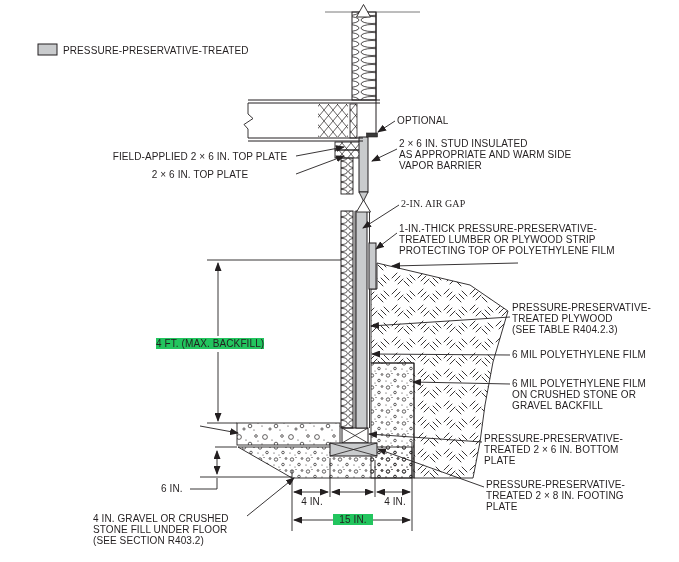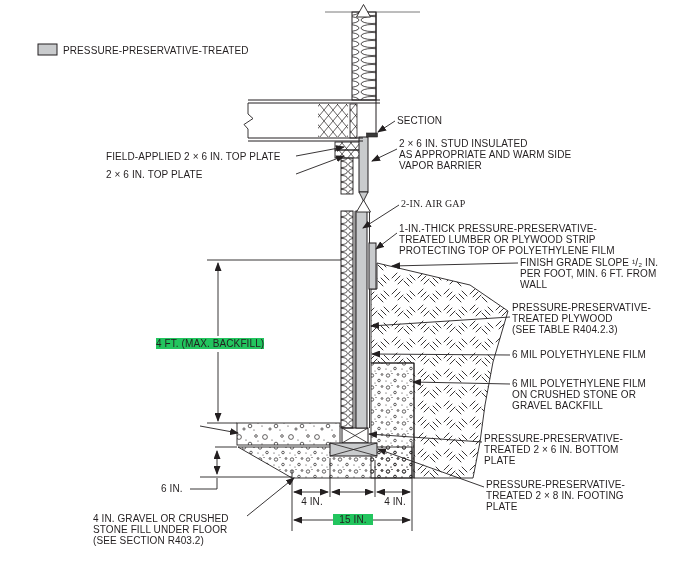--- a/index.html
+++ b/index.html
@@ -5,21 +5,21 @@
   html,body{margin:0;padding:0;background:#fff;}
   .stage{
     position:relative;width:679px;height:562px;background:#ffffff;overflow:hidden;
     font-family:"Liberation Sans","DejaVu Sans",sans-serif;
   }
   .stage svg{position:absolute;left:0;top:0;}
   .lbl{
     position:absolute;font-size:10px;line-height:11px;color:#231f20;
     white-space:pre-line;letter-spacing:0.1px;
   }
-  .r{text-align:left;}
+  .r{text-align:center;}
   .c{text-align:center;}
   .bgw{background:#22c55e;}
 </style>
 </head>
 <body>
 
 <div class="stage">
 
 <svg width="679" height="562" viewBox="0 0 679 562">
   <defs>
@@ -157,31 +157,28 @@
     <line x1="200" y1="426" x2="238" y2="433" marker-end="url(#ah)"></line>
     <line x1="247" y1="516" x2="294" y2="478" marker-end="url(#ah)"></line>
   </g>
 </svg>
 
 <div class="lbl" style="left:63px;top:45px;">PRESSURE-PRESERVATIVE-TREATED</div>
 
 <div class="lbl r" style="left:106px;top:151px;width:188px;">FIELD-APPLIED 2 × 6 IN. TOP PLATE</div>
 <div class="lbl r" style="left:106px;top:169px;width:188px;">2 × 6 IN. TOP PLATE</div>
 
-<div class="lbl" style="left:397px;top:115px;">SECTION</div>
+<div class="lbl" style="left:397px;top:115px;">OPTIONAL</div>
 <div class="lbl" style="left:399px;top:138px;">2 × 6 IN. STUD INSULATED
 AS APPROPRIATE AND WARM SIDE
 VAPOR BARRIER</div>
 <div class="lbl" style="left:401px;top:198px;font-family:Liberation Serif, serif;">2-IN. AIR GAP</div>
 <div class="lbl" style="left:399px;top:223px;">1-IN.-THICK PRESSURE-PRESERVATIVE-
 TREATED LUMBER OR PLYWOOD STRIP
 PROTECTING TOP OF POLYETHYLENE FILM</div>
-<div class="lbl" style="left:520px;top:257px;">FINISH GRADE SLOPE ¹/₂ IN.
-PER FOOT, MIN. 6 FT. FROM
-WALL</div>
 <div class="lbl" style="left:512px;top:302px;">PRESSURE-PRESERVATIVE-
 TREATED PLYWOOD
 (SEE TABLE R404.2.3)</div>
 <div class="lbl" style="left:512px;top:349px;">6 MIL POLYETHYLENE FILM</div>
 <div class="lbl" style="left:512px;top:378px;">6 MIL POLYETHYLENE FILM
 ON CRUSHED STONE OR
 GRAVEL BACKFILL</div>
 <div class="lbl" style="left:484px;top:433px;">PRESSURE-PRESERVATIVE-
 TREATED 2 × 6 IN. BOTTOM
 PLATE</div>

